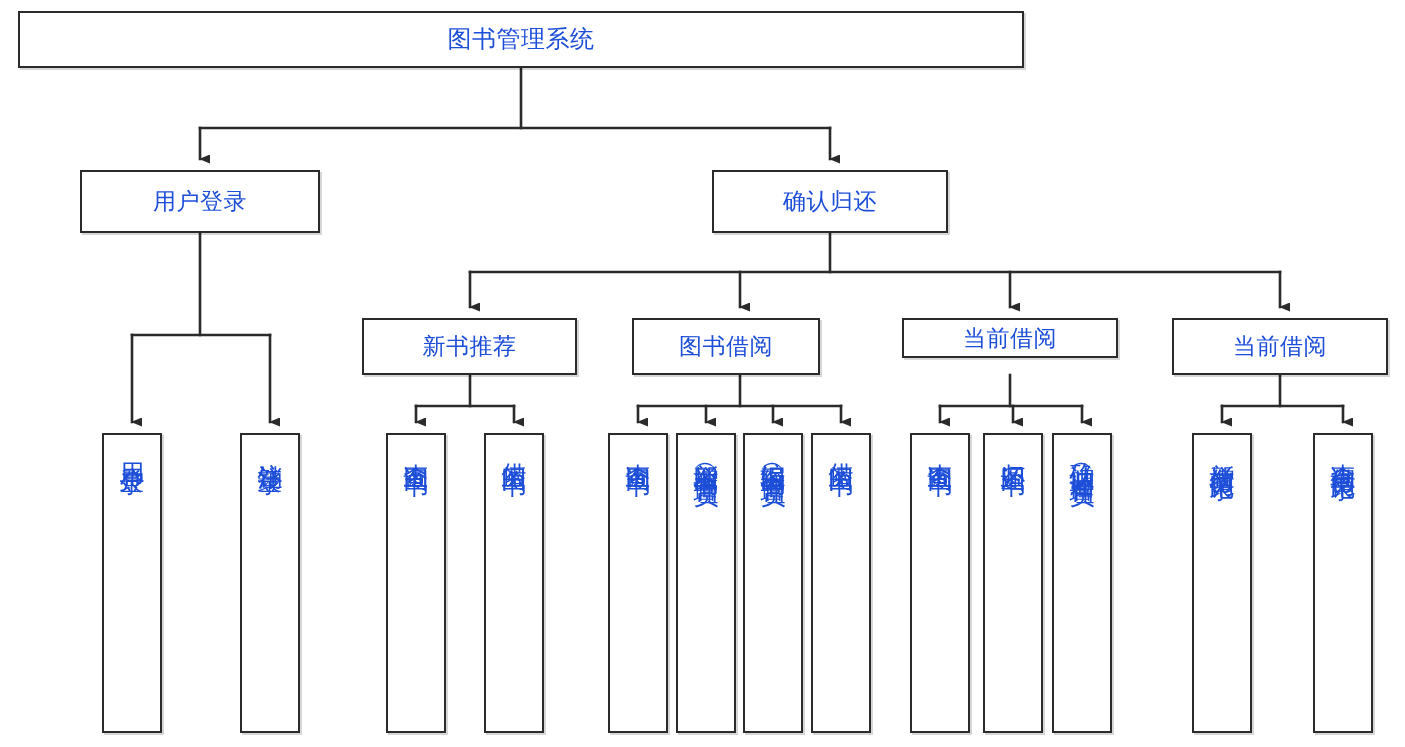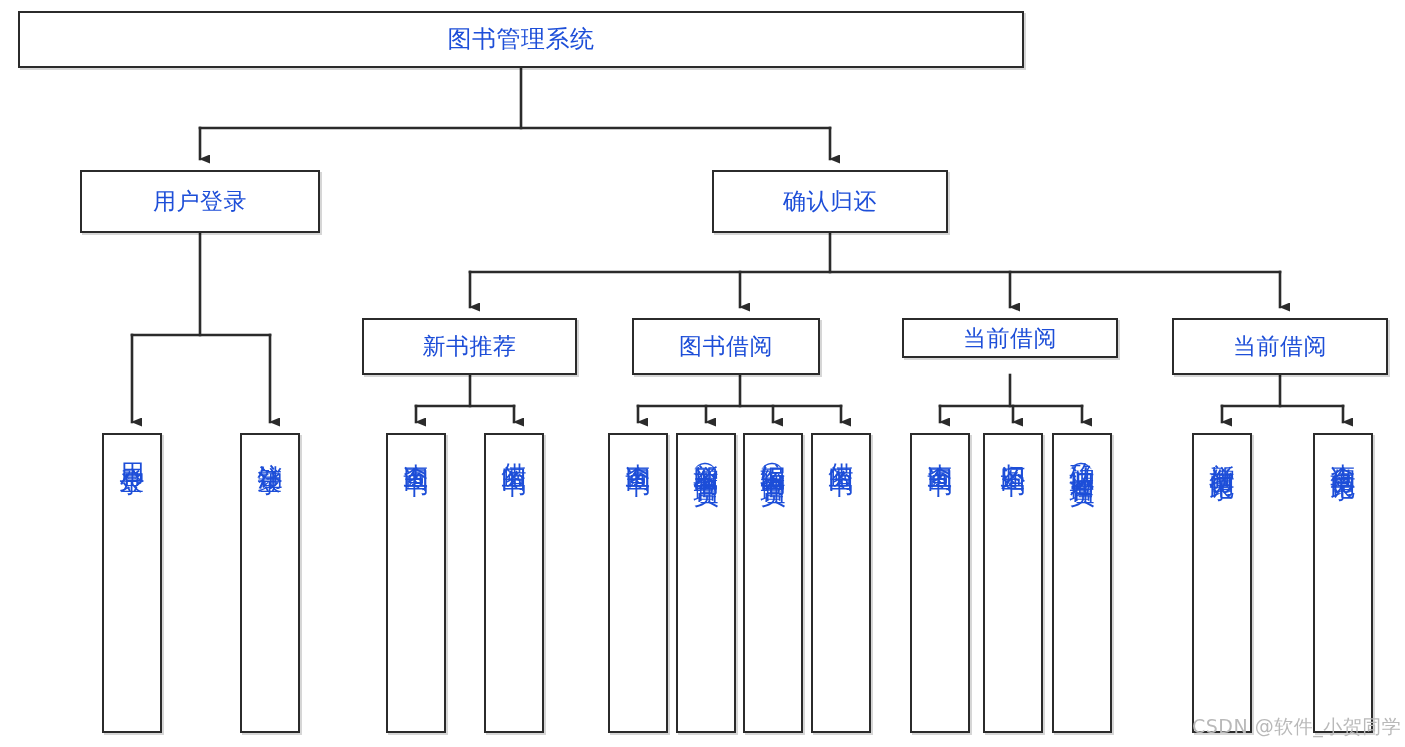--- a/index.html
+++ b/index.html
@@ -172,14 +172,13 @@
         <span class="label">确认归还（管理员）</span>
       </div>
       <div class="node vert" style="left: 1192px; top: 433px; width: 60px; height: 300px;">
         <span class="label">新增借阅记录</span>
       </div>
       <div class="node vert" style="left: 1313px; top: 433px; width: 60px; height: 300px;">
         <span class="label">查询借阅记录</span>
       </div>
     </div>
 
-  <div class="watermark" style="left: 1192px; top: 714px; color: rgb(185, 185, 185);">CSDN @软件_小贺同学</div>
 </div>
 
 </body></html>

